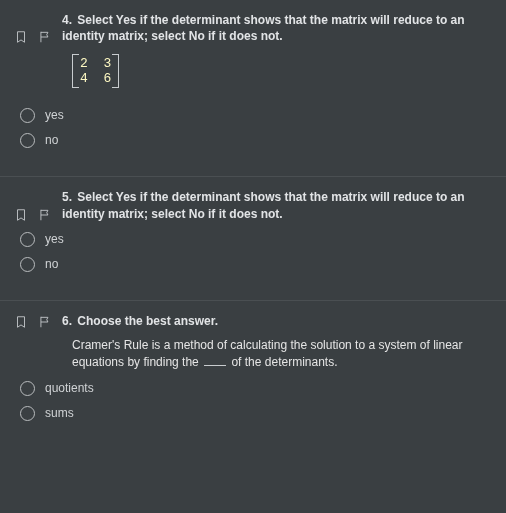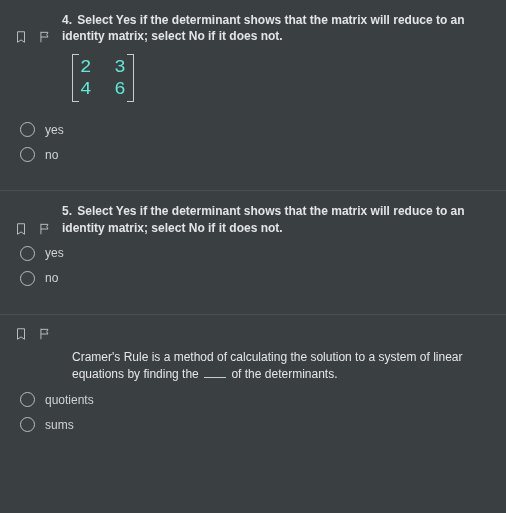--- a/index.html
+++ b/index.html
@@ -2,27 +2,27 @@
 <html><head>
 <meta charset="utf-8">
 <style>
   html,body{margin:0;padding:0;background:#3a3f42;color:#d0d3d5;font-family:Arial,Helvetica,sans-serif;font-size:12px;width:506px}
   .q{border-bottom:1px solid #4a4f52;padding:12px 10px 18px 14px}
   .qhead{display:flex;align-items:flex-end;gap:10px}
   .icon{display:inline-block;width:14px;height:14px;flex:0 0 14px}
   .bookmark svg,.flag svg{width:14px;height:14px;stroke:#c8cccf;fill:none;stroke-width:1.5}
   .qtitle{font-weight:bold;color:#e2e4e6;line-height:1.35}
   .qnum{font-weight:bold;margin-right:2px}
-  .matrix{margin:10px 0 10px 58px;display:inline-block;position:relative;padding:2px 8px;font-family:'Courier New',monospace;font-size:19px;color:#5eead4}
+  .matrix{margin:10px 0 10px 58px;display:inline-block;position:relative;padding:2px 8px;font-family:'Courier New',monospace;font-size:13px;color:#fef9c3}
   .matrix .br-l,.matrix .br-r{position:absolute;top:0;bottom:0;width:6px;border-top:1.5px solid #c8cccf;border-bottom:1.5px solid #c8cccf}
   .matrix .br-l{left:0;border-left:1.5px solid #c8cccf}
   .matrix .br-r{right:0;border-right:1.5px solid #c8cccf}
   .matrix .row{white-space:pre}
   .opts{margin:6px 0 0 6px}
-  .opt{display:flex;align-items:center;gap:10px;margin:10px 0;cursor:pointer}
+  .opt{display:flex;align-items:flex-start;gap:10px;margin:10px 0;cursor:pointer}
   .radio{width:15px;height:15px;border:1.5px solid #b9bcbe;border-radius:50%;flex:0 0 15px;box-sizing:border-box}
   .opt-label{color:#d0d3d5}
   .sub{margin:8px 0 10px 58px;color:#e5e5e5;line-height:1.4}
   .blank{display:inline-block;border-bottom:1px solid #c8cccf;width:22px;vertical-align:baseline;margin:0 2px}
 </style>
 </head>
 <body>
 
 <div class="q">
   <div class="qhead">
@@ -81,20 +81,24 @@
 </div>
 
 <div class="q" style="border-bottom:none">
   <div class="qhead">
     <span class="icon bookmark"><svg viewBox="0 0 24 24">
           <path d="M6 3h12v18l-6-4-6 4z"></path>
         </svg></span>
     <span class="icon flag"><svg viewBox="0 0 24 24">
           <path d="M5 3v18M5 4h12l-2 4 2 4H5"></path>
         </svg></span>
+    <div class="qtitle">
+      <span class="qnum">6.</span>
+      <span>Choose the best answer.</span>
+    </div>
   </div>
   <div class="sub">
     <span>Cramer's Rule is a method of calculating the solution to a system of linear equations by finding the </span><span class="blank"></span><span> of the determinants.</span>
   </div>
   <div class="opts">
     <div class="opt">
         <span class="radio"></span>
         <span class="opt-label">quotients</span>
       </div>
     <div class="opt">

